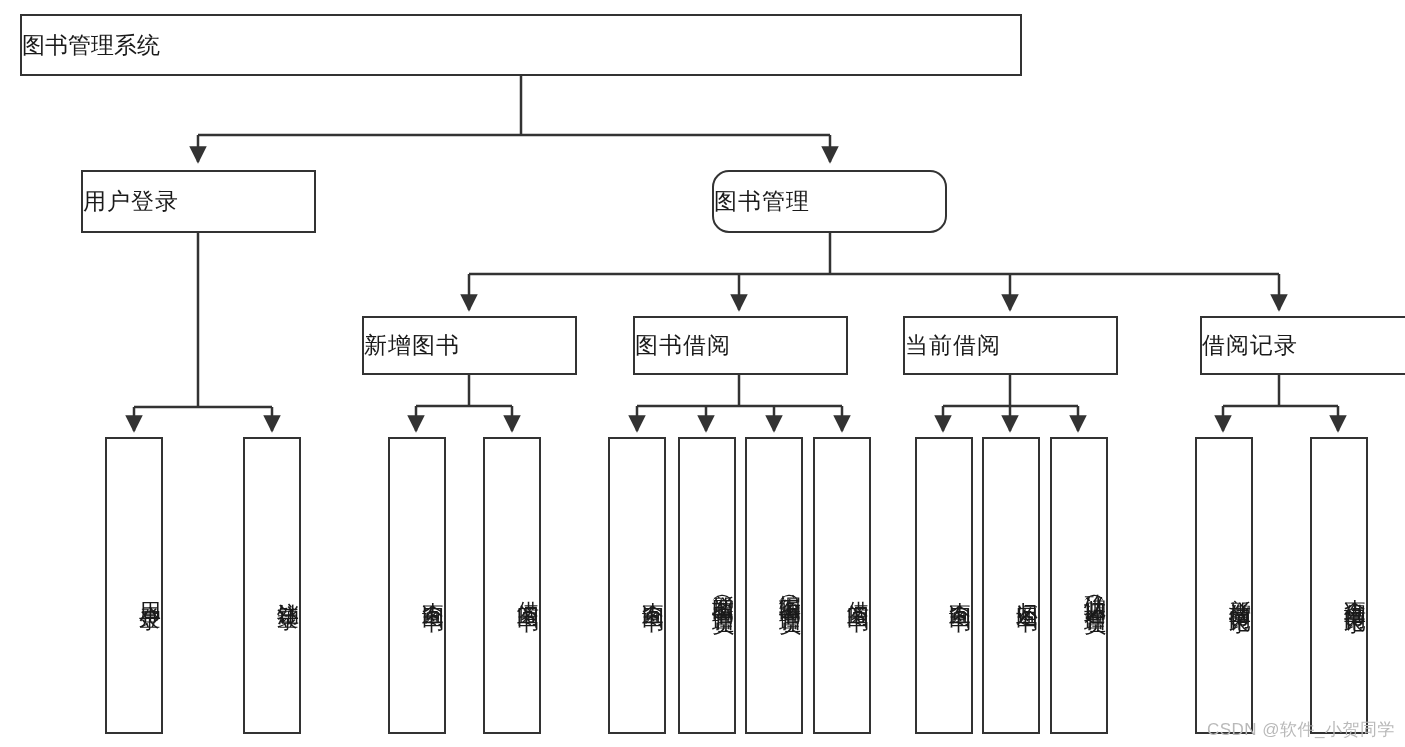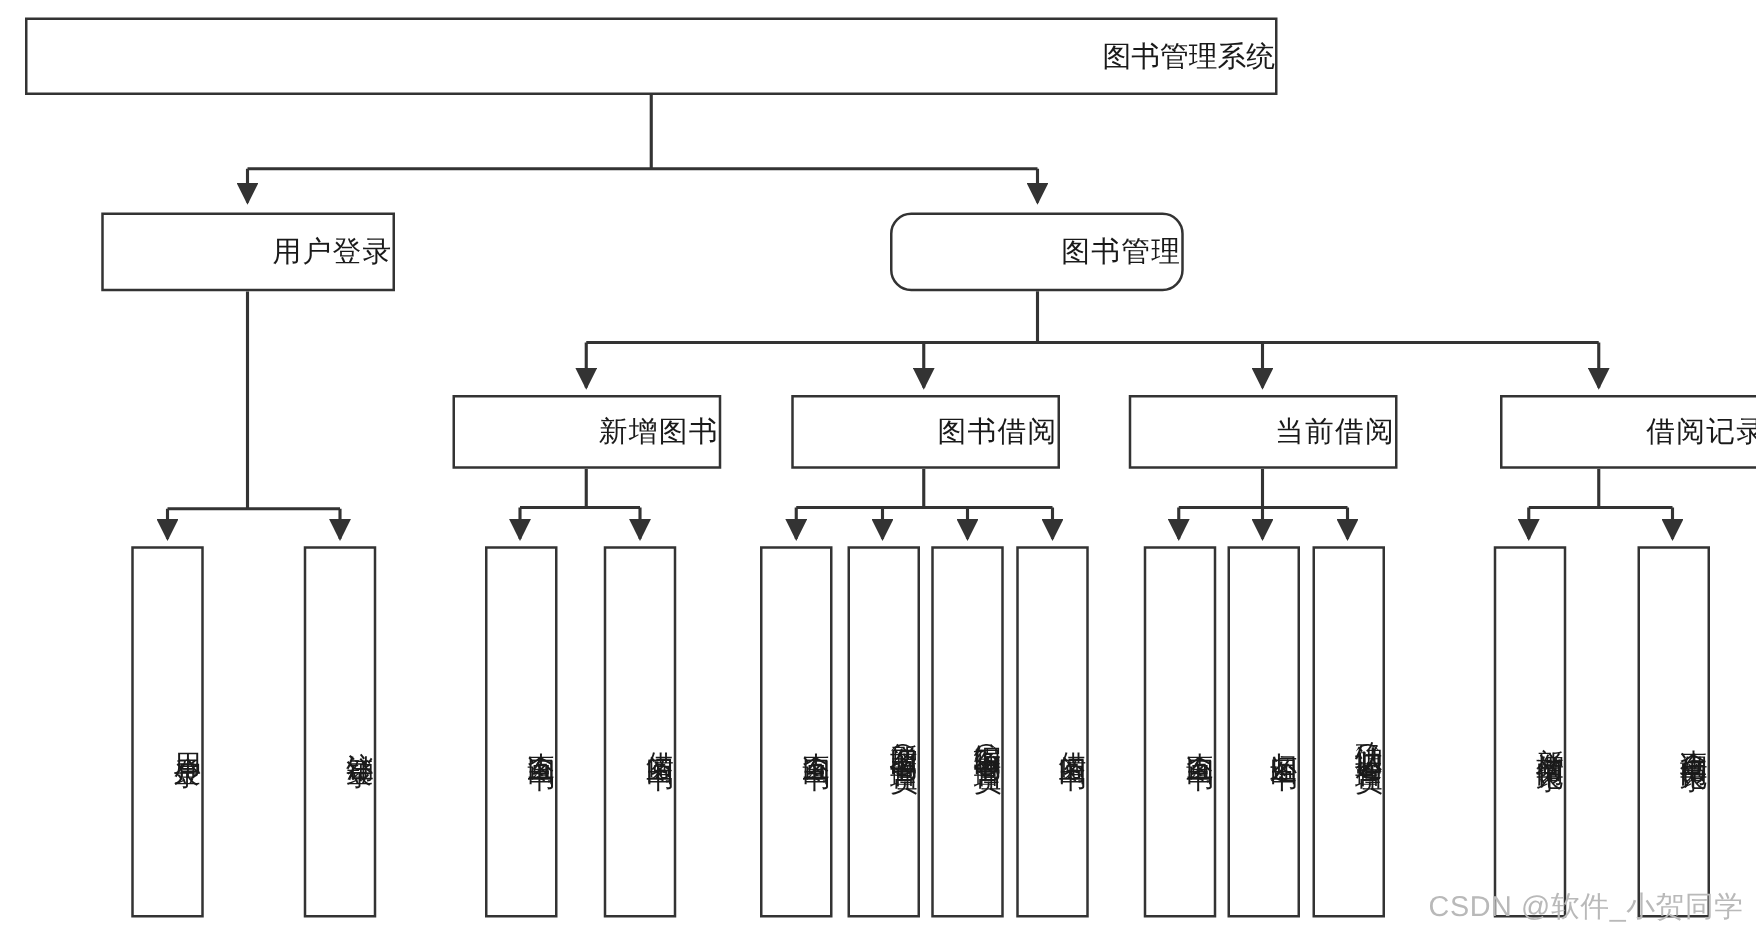--- a/index.html
+++ b/index.html
@@ -25,21 +25,21 @@
     height: 747px;
     pointer-events: none;
   }
   .node {
     position: absolute;
     box-sizing: border-box;
     border: 2.5px solid #333333;
     background: #ffffff;
     display: flex;
     align-items: center;
-    justify-content: flex-end;
+    justify-content: flex-start;
     color: #1a1a1a;
     text-align: center;
   }
   .node.horiz {
     font-size: 23px;
     letter-spacing: 1px;
   }
   .node.root {
     font-size: 23px;
   }
@@ -56,21 +56,21 @@
   .node.vert .vtext {
     writing-mode: vertical-rl;
     text-orientation: upright;
     display: block;
     white-space: nowrap;
   }
   .watermark {
     position: absolute;
     right: 10px;
     bottom: 6px;
-    font-size: 23px;
+    font-size: 17px;
     color: #b9b9b9;
     letter-spacing: 0.5px;
     white-space: nowrap;
     font-family: "Liberation Sans", "DejaVu Sans", sans-serif;
     margin-left: 16px;
   }
 </style>
 </head>
 <body>
 

